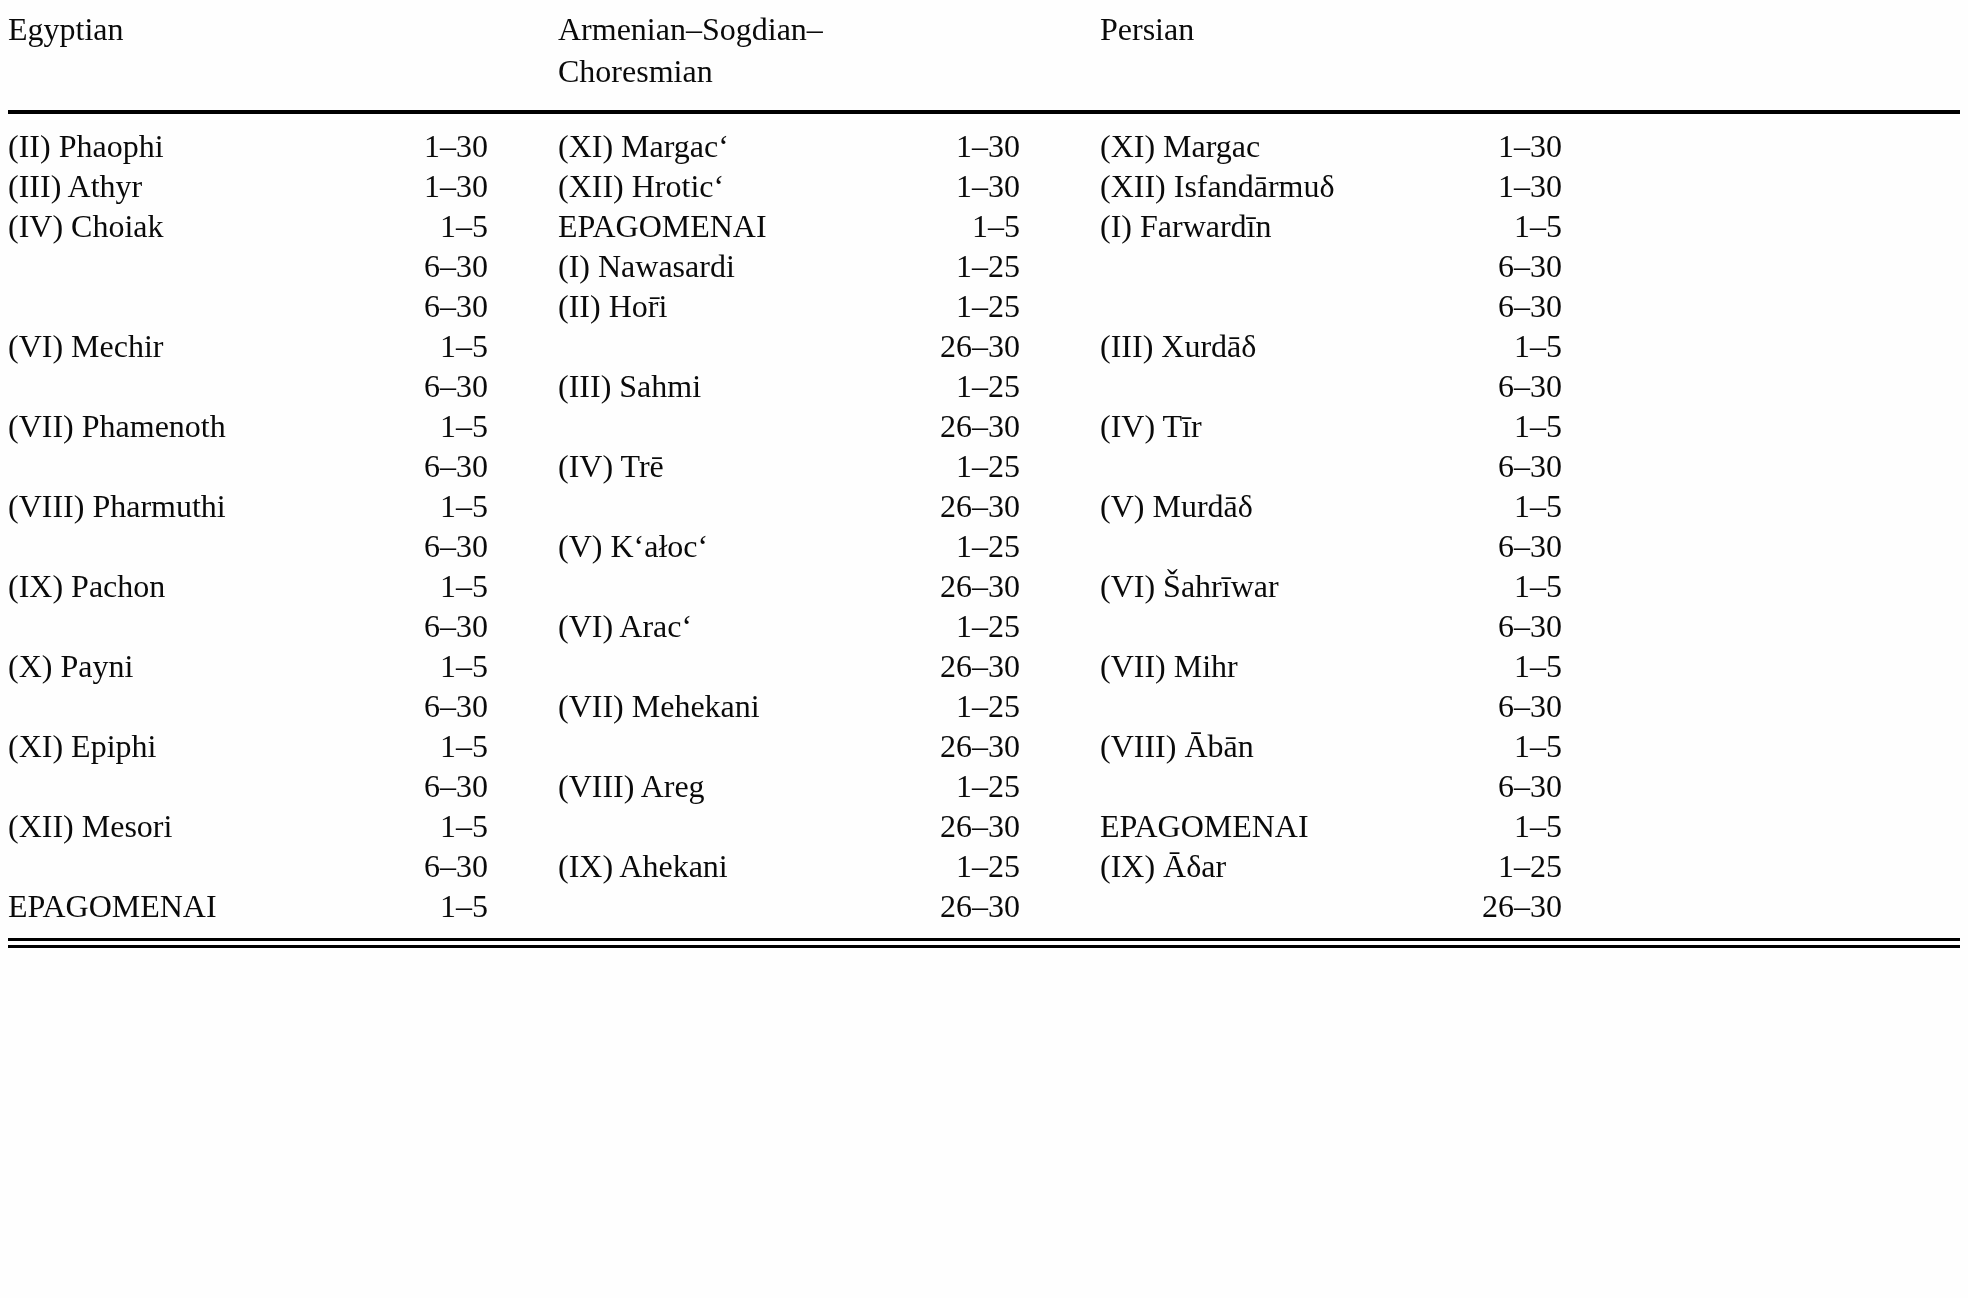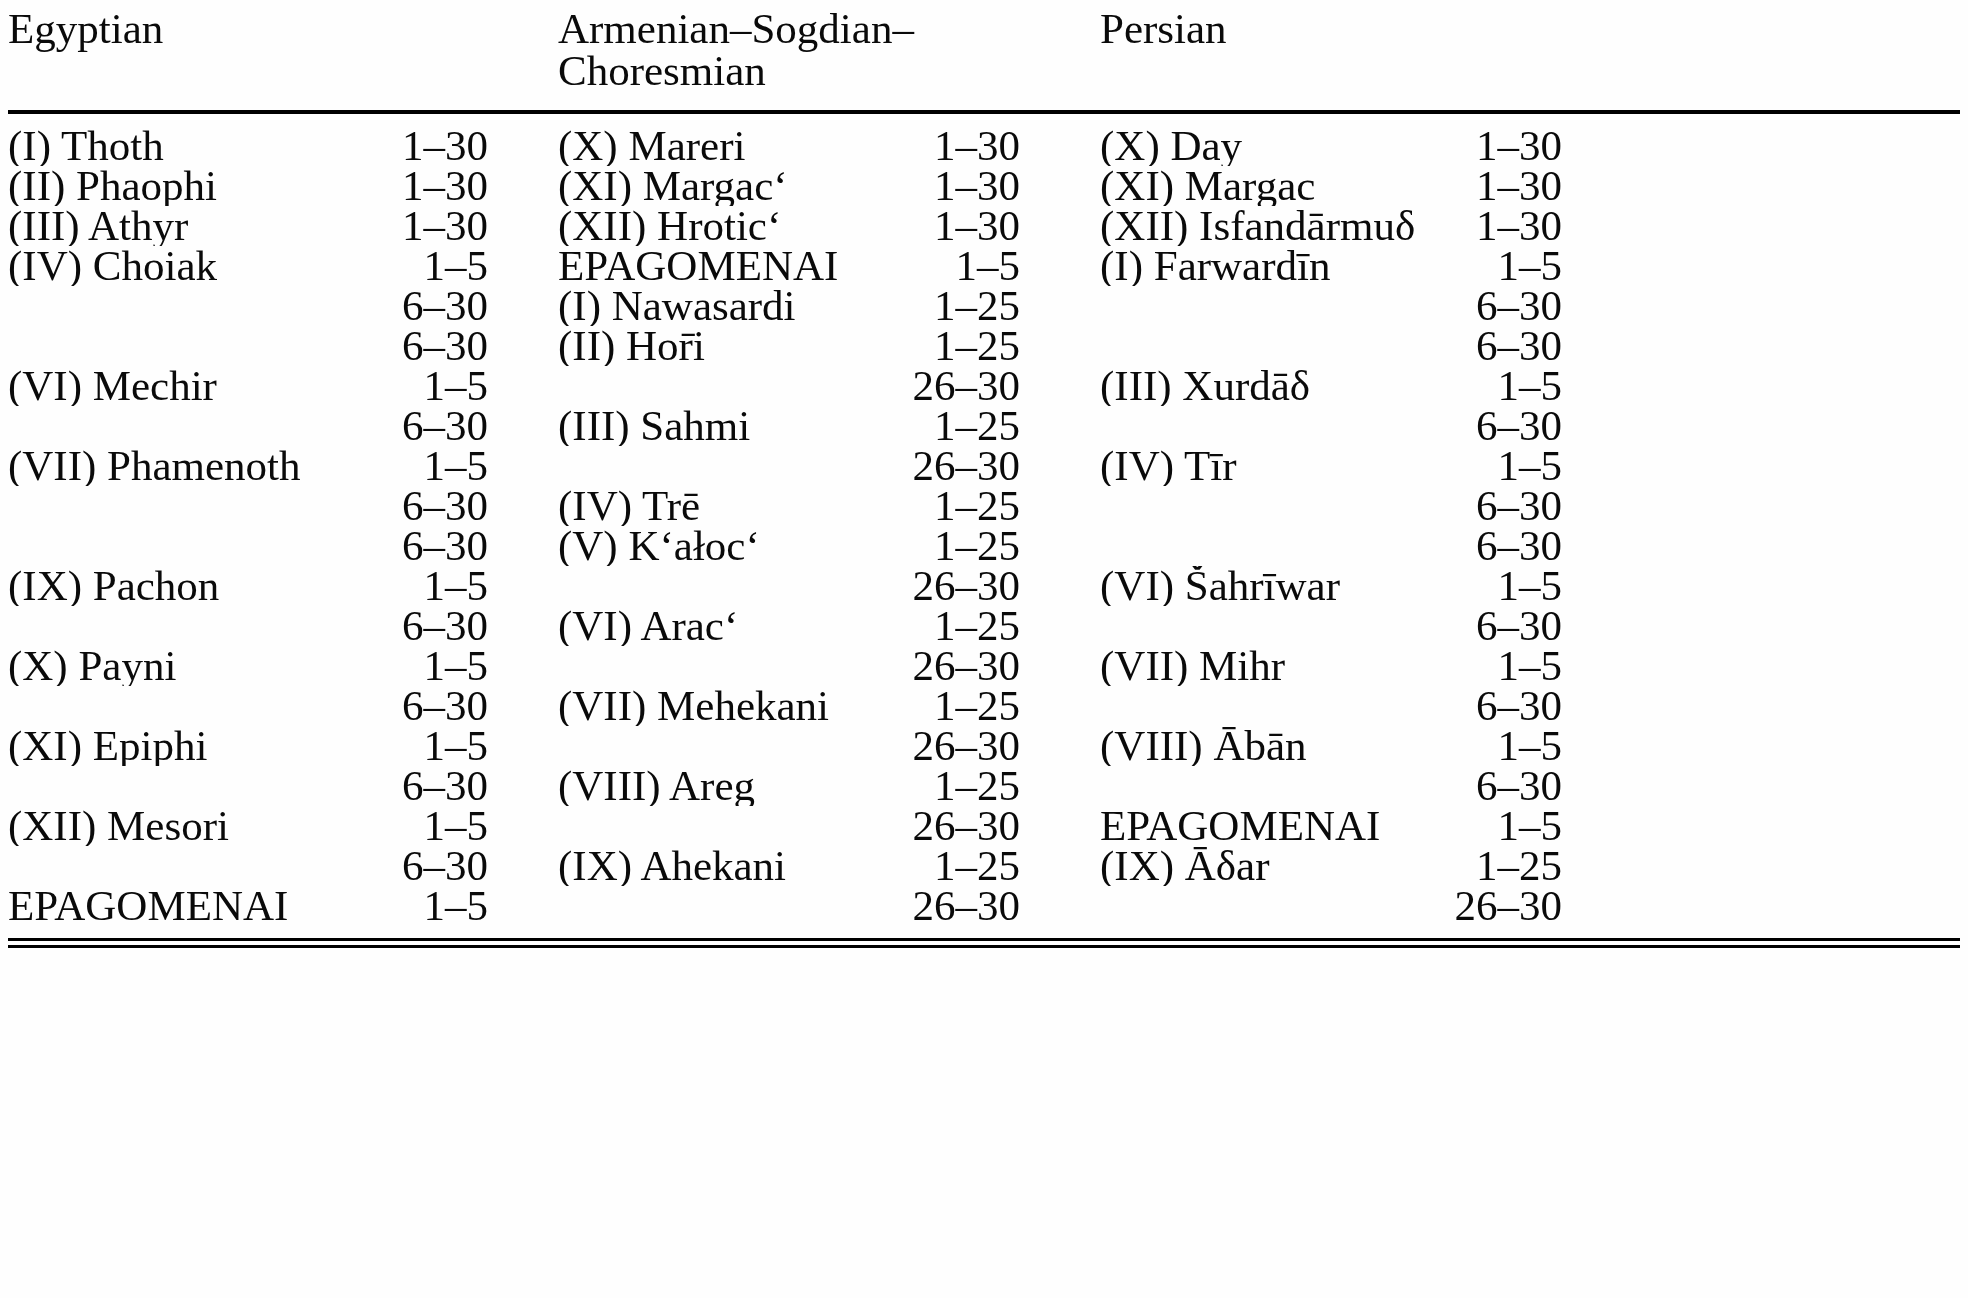--- a/index.html
+++ b/index.html
@@ -8,21 +8,21 @@
     background: #ffffff;
   }
   .page {
     position: relative;
     width: 1968px;
     height: 1298px;
     box-sizing: border-box;
     padding: 6px 8px 8px 8px;
     background: #fefefe;
     font-family: "Liberation Serif", "DejaVu Serif", serif;
-    font-size: 43px;
+    font-size: 32px;
     color: #0a0a0a;
   }
   table.calendar-table {
     border-collapse: collapse;
     table-layout: fixed;
     width: 1952px;
   }
   col.c-name1   { width: 360px; }
   col.c-range1  { width: 120px; }
   col.c-gap1    { width: 70px;  }
@@ -83,31 +83,20 @@
         <th class="gap"></th>
         <th colspan="2" class="name">Armenian–Sogdian–
 Choresmian</th>
         <th class="gap"></th>
         <th colspan="2" class="name">Persian</th>
         <th class="filler"></th>
       </tr>
     </thead>
     <tbody>
         <tr>
-          <td class="name">(I) Thoth</td>
-          <td class="range">1–30</td>
-          <td class="gap"></td>
-          <td class="name">(X) Mareri</td>
-          <td class="range">1–30</td>
-          <td class="gap"></td>
-          <td class="name">(X) Day</td>
-          <td class="range">1–30</td>
-          <td class="filler"></td>
-        </tr>
-        <tr>
           <td class="name">(II) Phaophi</td>
           <td class="range">1–30</td>
           <td class="gap"></td>
           <td class="name">(XI) Margac‘</td>
           <td class="range">1–30</td>
           <td class="gap"></td>
           <td class="name">(XI) Margac</td>
           <td class="range">1–30</td>
           <td class="filler"></td>
         </tr>
@@ -190,20 +179,31 @@
         </tr>
         <tr>
           <td class="name"></td>
           <td class="range">6–30</td>
           <td class="gap"></td>
           <td class="name">(IV) Trē</td>
           <td class="range">1–25</td>
           <td class="gap"></td>
           <td class="name"></td>
           <td class="range">6–30</td>
+          <td class="filler"></td>
+        </tr>
+        <tr>
+          <td class="name">(VIII) Pharmuthi</td>
+          <td class="range">1–5</td>
+          <td class="gap"></td>
+          <td class="name"></td>
+          <td class="range">26–30</td>
+          <td class="gap"></td>
+          <td class="name">(V) Murdāδ</td>
+          <td class="range">1–5</td>
           <td class="filler"></td>
         </tr>
         <tr>
           <td class="name"></td>
           <td class="range">6–30</td>
           <td class="gap"></td>
           <td class="name">(V) K‘ałoc‘</td>
           <td class="range">1–25</td>
           <td class="gap"></td>
           <td class="name"></td>

